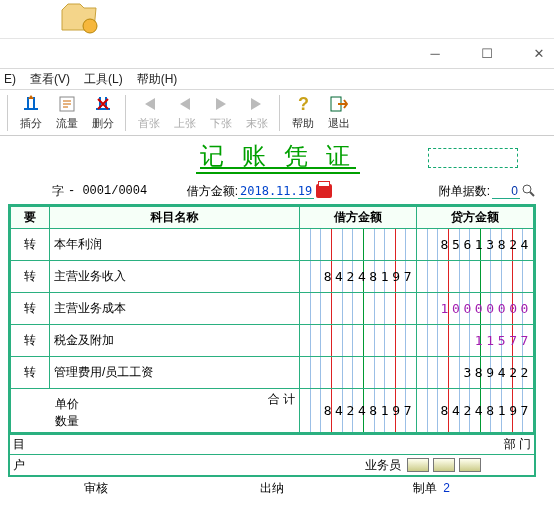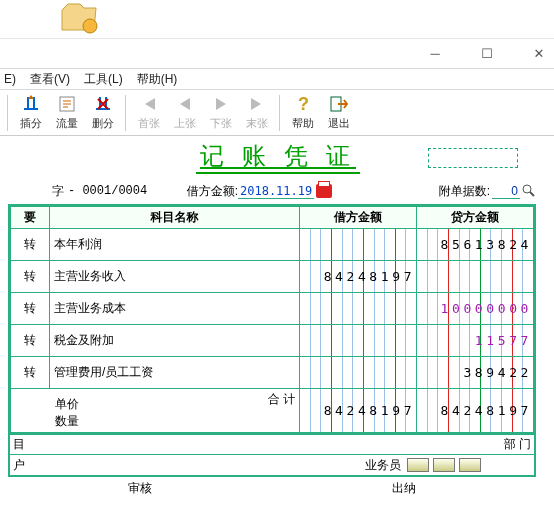--- a/index.html
+++ b/index.html
@@ -457,14 +457,15 @@
       <b></b>
       <b></b>
       <b></b>
     </span>
   </div>
  </div>
 
  <div class="sig">
    <span class="s">审核</span>
    <span class="s">出纳</span>
+   <span class="s"><span>制单</span>&nbsp;&nbsp;<span class="v">2</span></span>
  </div>
 </div>
 
 </body></html>

